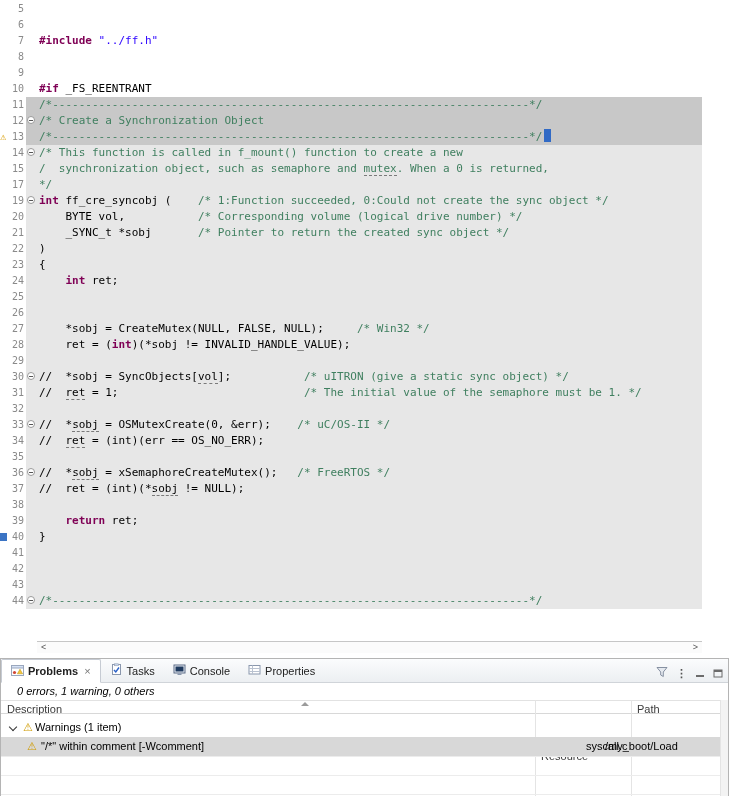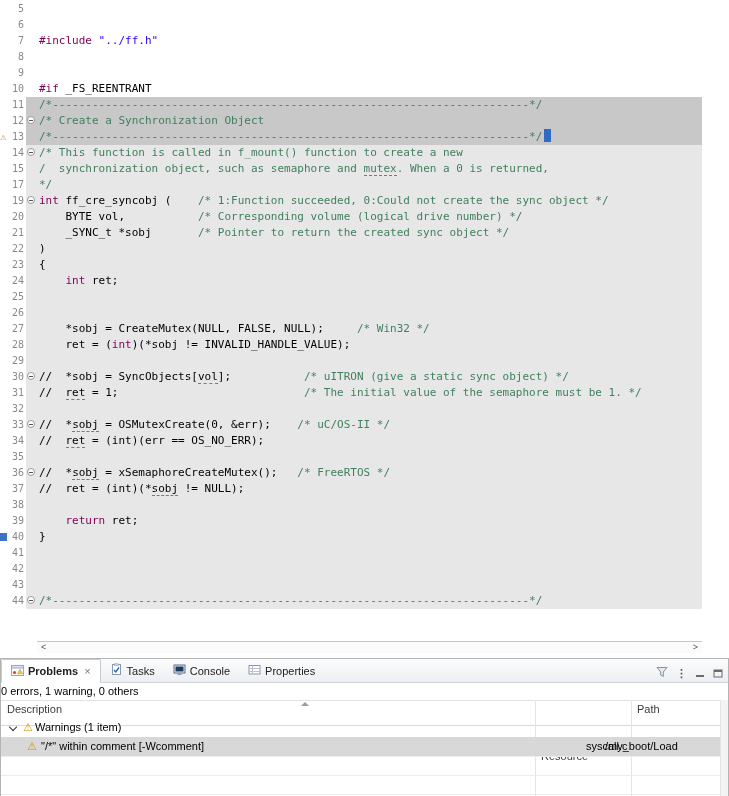--- a/index.html
+++ b/index.html
@@ -19,21 +19,21 @@
   .warn-glyph{position:absolute;left:0;top:1px;font-size:10px;line-height:14px;color:#d79b00;}
   .blue-marker{position:absolute;left:0;top:4px;width:7px;height:8px;background:#3b74c4;}
   .lno{width:13px;flex:0 0 13px;padding-right:2px;text-align:right;color:#8a8a8a;font-size:10px;}
   .fold{width:11px;flex:0 0 11px;position:relative;}
   .fold-marker{position:absolute;top:3px;left:1px;width:8px;height:8px;border:1px solid #9a9a9a;
     border-radius:50%;background:#fff;box-sizing:border-box;}
   .fold-marker::after{content:"";position:absolute;left:1px;top:2.5px;width:4px;height:1px;background:#555;}
   .txt{flex:0 0 665px;width:665px;padding-left:2px;box-sizing:border-box;position:relative;}
   .hl-sel .txt,.hl-sel .fold{background:#c8c8c8;}
   .hl-block .txt,.hl-block .fold{background:#e7e7e7;}
-  .k{color:#7f0055;font-weight:normal;}
+  .k{color:#7f0055;font-weight:bold;}
   .s{color:#2a00ff;}
   .c{color:#3f7f5f;}
   .p{color:#000000;}
   .u{color:#000000;border-bottom:1px dashed #7a7a7a;}
   .cu{color:#3f7f5f;border-bottom:1px dashed #7a7a7a;}
   .cursor{display:inline-block;width:7px;height:13px;margin-left:2px;vertical-align:-2px;background:#316ac5;}
 
   
   .ed-hscroll{position:absolute;top:641px;left:37px;width:665px;height:12px;
     background:#fbfbfb;border-top:1px solid #c6c6c6;box-sizing:border-box;}
@@ -46,23 +46,23 @@
   .tabbar{position:relative;height:24px;background:linear-gradient(#fbfcfd,#eceff2);
     border-bottom:1px solid #d0d4d9;display:flex;align-items:stretch;box-sizing:border-box;}
   .tab{display:flex;align-items:center;gap:4px;padding:0 9px;font-size:11px;color:#222;}
   .tab.active{background:#fff;border:1px solid #c6cbd3;border-bottom-color:#fff;
     border-radius:2px 2px 0 0;margin-bottom:-1px;}
   .tab.active .tab-label{font-weight:bold;}
   .tab-close{color:#777;font-size:11px;margin-left:2px;}
   .view-toolbar{position:absolute;right:5px;top:5px;display:flex;gap:8px;align-items:center;}
   .view-menu-glyph{font-size:11px;font-weight:bold;color:#555;line-height:12px;}
 
-  .summary{height:17px;line-height:17px;font-size:11px;padding-left:0;color:#000;}
-
-  .thead{position:absolute;top:41px;left:0;right:0;height:26px;background:#fff;
+  .summary{height:17px;line-height:17px;font-size:11px;padding-left:16px;color:#000;font-style:italic;}
+
+  .thead{position:absolute;top:41px;left:0;right:0;height:14px;background:#fff;
     border-top:1px solid #e2e2e2;border-bottom:1px solid #d8d8d8;box-sizing:border-box;
     font-size:11px;color:#3a3a3a;}
   .th{position:absolute;top:2px;}
   .th-desc{left:6px;} .th-res{left:540px;margin-top:47px;} .th-path{left:636px;}
   .sort-asc{position:absolute;left:300px;top:1px;width:0;height:0;
     border-left:4px solid transparent;border-right:4px solid transparent;
     border-bottom:4px solid #9b9b9b;}
 
   .vline{position:absolute;top:41px;bottom:0;width:1px;background:#e4e4e4;}
   .v1{left:534px;} .v2{left:630px;} .v3{left:719px;}

